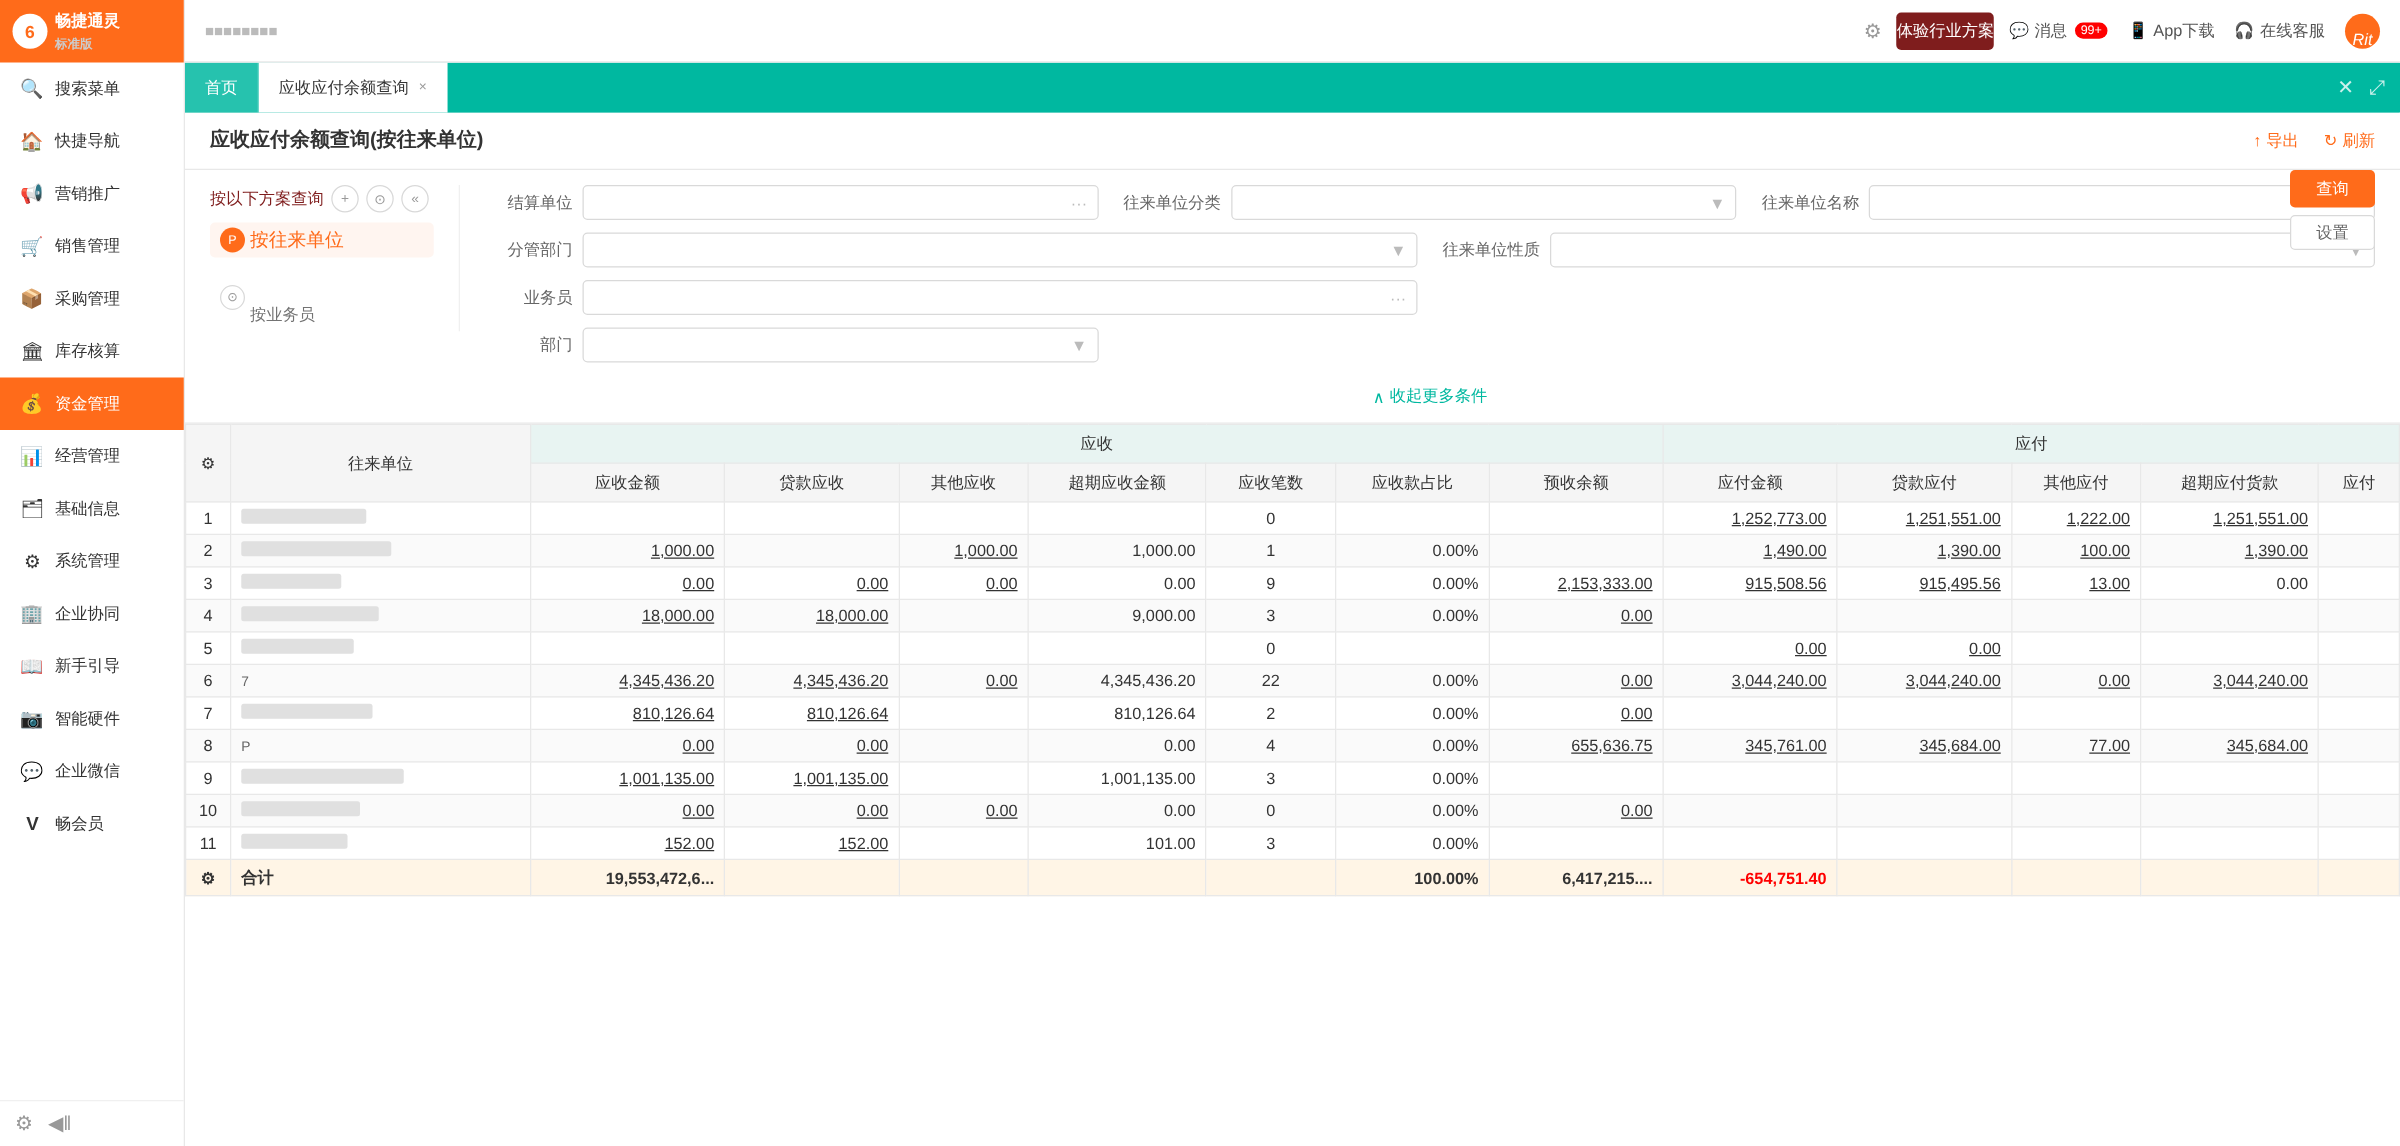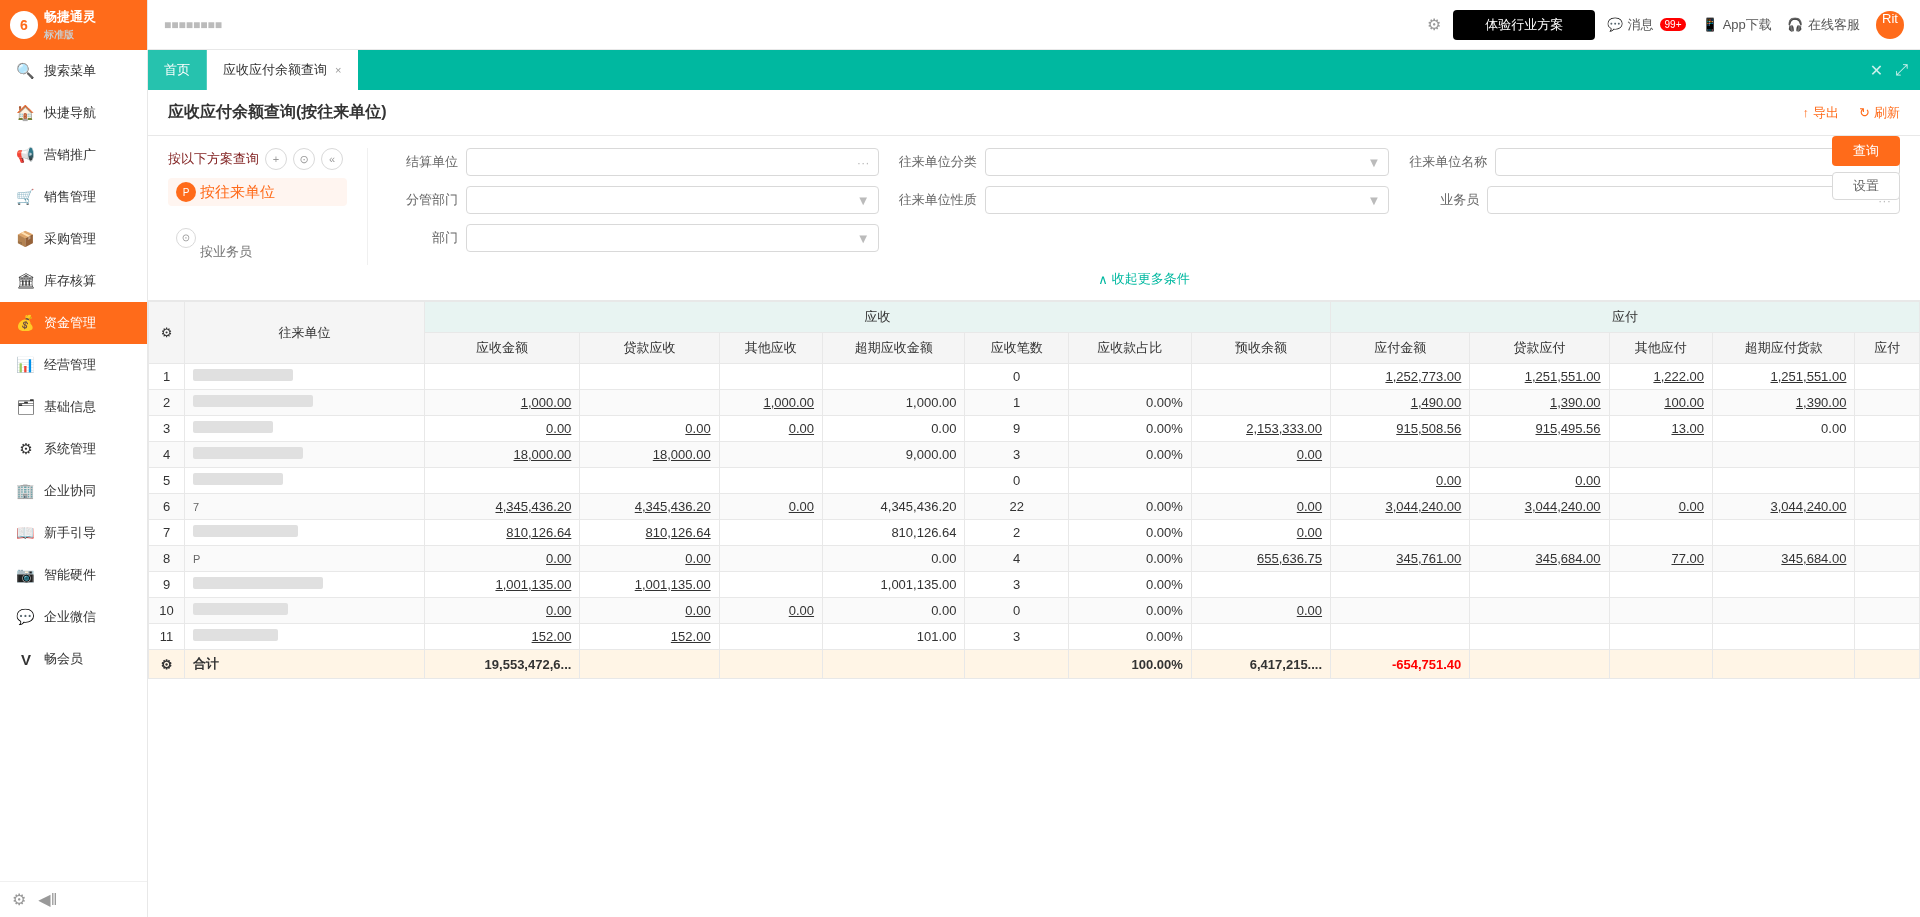--- a/index.html
+++ b/index.html
@@ -27,21 +27,21 @@
     .sidebar-bottom-icon { color: #999; cursor: pointer; font-size: 16px; }
 
     
     .top-header {
       position: fixed; left: 148px; top: 0; right: 0; height: 50px;
       background: #fff; border-bottom: 1px solid #e8e8e8;
       display: flex; align-items: center; padding: 0 16px; gap: 12px; z-index: 100;
     }
     .header-breadcrumb { color: #999; font-size: 12px; flex: 1; }
     .header-btn-solution {
-      background: #000000; color: white; border: none; padding: 6px 32px;
+      background: #7f1d1d; color: white; border: none; padding: 6px 0;
       border-radius: 4px; cursor: pointer; font-size: 13px;
     }
     .header-icons { display: flex; align-items: center; gap: 16px; margin-left: auto; }
     .header-icon-item { display: flex; align-items: center; gap: 4px; color: #555; cursor: pointer; font-size: 12px; }
     .badge { background: red; color: white; border-radius: 10px; padding: 1px 5px; font-size: 10px; margin-left: 2px; }
     .header-avatar { width: 28px; height: 28px; background: #ff6b1a; border-radius: 50%; }
     .header-gear { color: #999; cursor: pointer; font-size: 16px; }
 
     
     .tab-bar {
@@ -223,21 +223,21 @@
       <span class="badge">99+</span>
     </div>
     <div class="header-icon-item">
       <span>📱</span>
       <span>App下载</span>
     </div>
     <div class="header-icon-item">
       <span>🎧</span>
       <span>在线客服</span>
     </div>
-    <div class="header-avatar" style="display:flex;align-items:flex-start;justify-content:center;color:white;font-size:11px;">
+    <div class="header-avatar" style="display:flex;align-items:flex-end;justify-content:center;color:white;font-size:11px;font-style:italic;">
       <span>Rit</span>
     </div>
   </div>
 </div>
 
 <div class="tab-bar">
   <div class="tab-item home">
     <span>首页</span>
   </div>
   <div class="tab-item active-tab">
@@ -302,21 +302,21 @@
             <div class="filter-input">
               <span class="filter-input-arrow">▼</span>
             </div>
           </div>
           <div class="filter-item">
             <span class="filter-label">往来单位名称</span>
             <div class="filter-input"></div>
           </div>
         </div>
 
-        <div style="display:grid; grid-template-columns: 1fr 1fr 1fr; gap:10px 20px;">
+        <div style="display:grid; grid-template-columns: 1fr 1fr; gap:10px 20px;">
           <div class="filter-item">
             <span class="filter-label">分管部门</span>
             <div class="filter-input">
               <span class="filter-input-arrow">▼</span>
             </div>
           </div>
           <div class="filter-item">
             <span class="filter-label">往来单位性质</span>
             <div class="filter-input">
               <span class="filter-input-arrow">▼</span>

